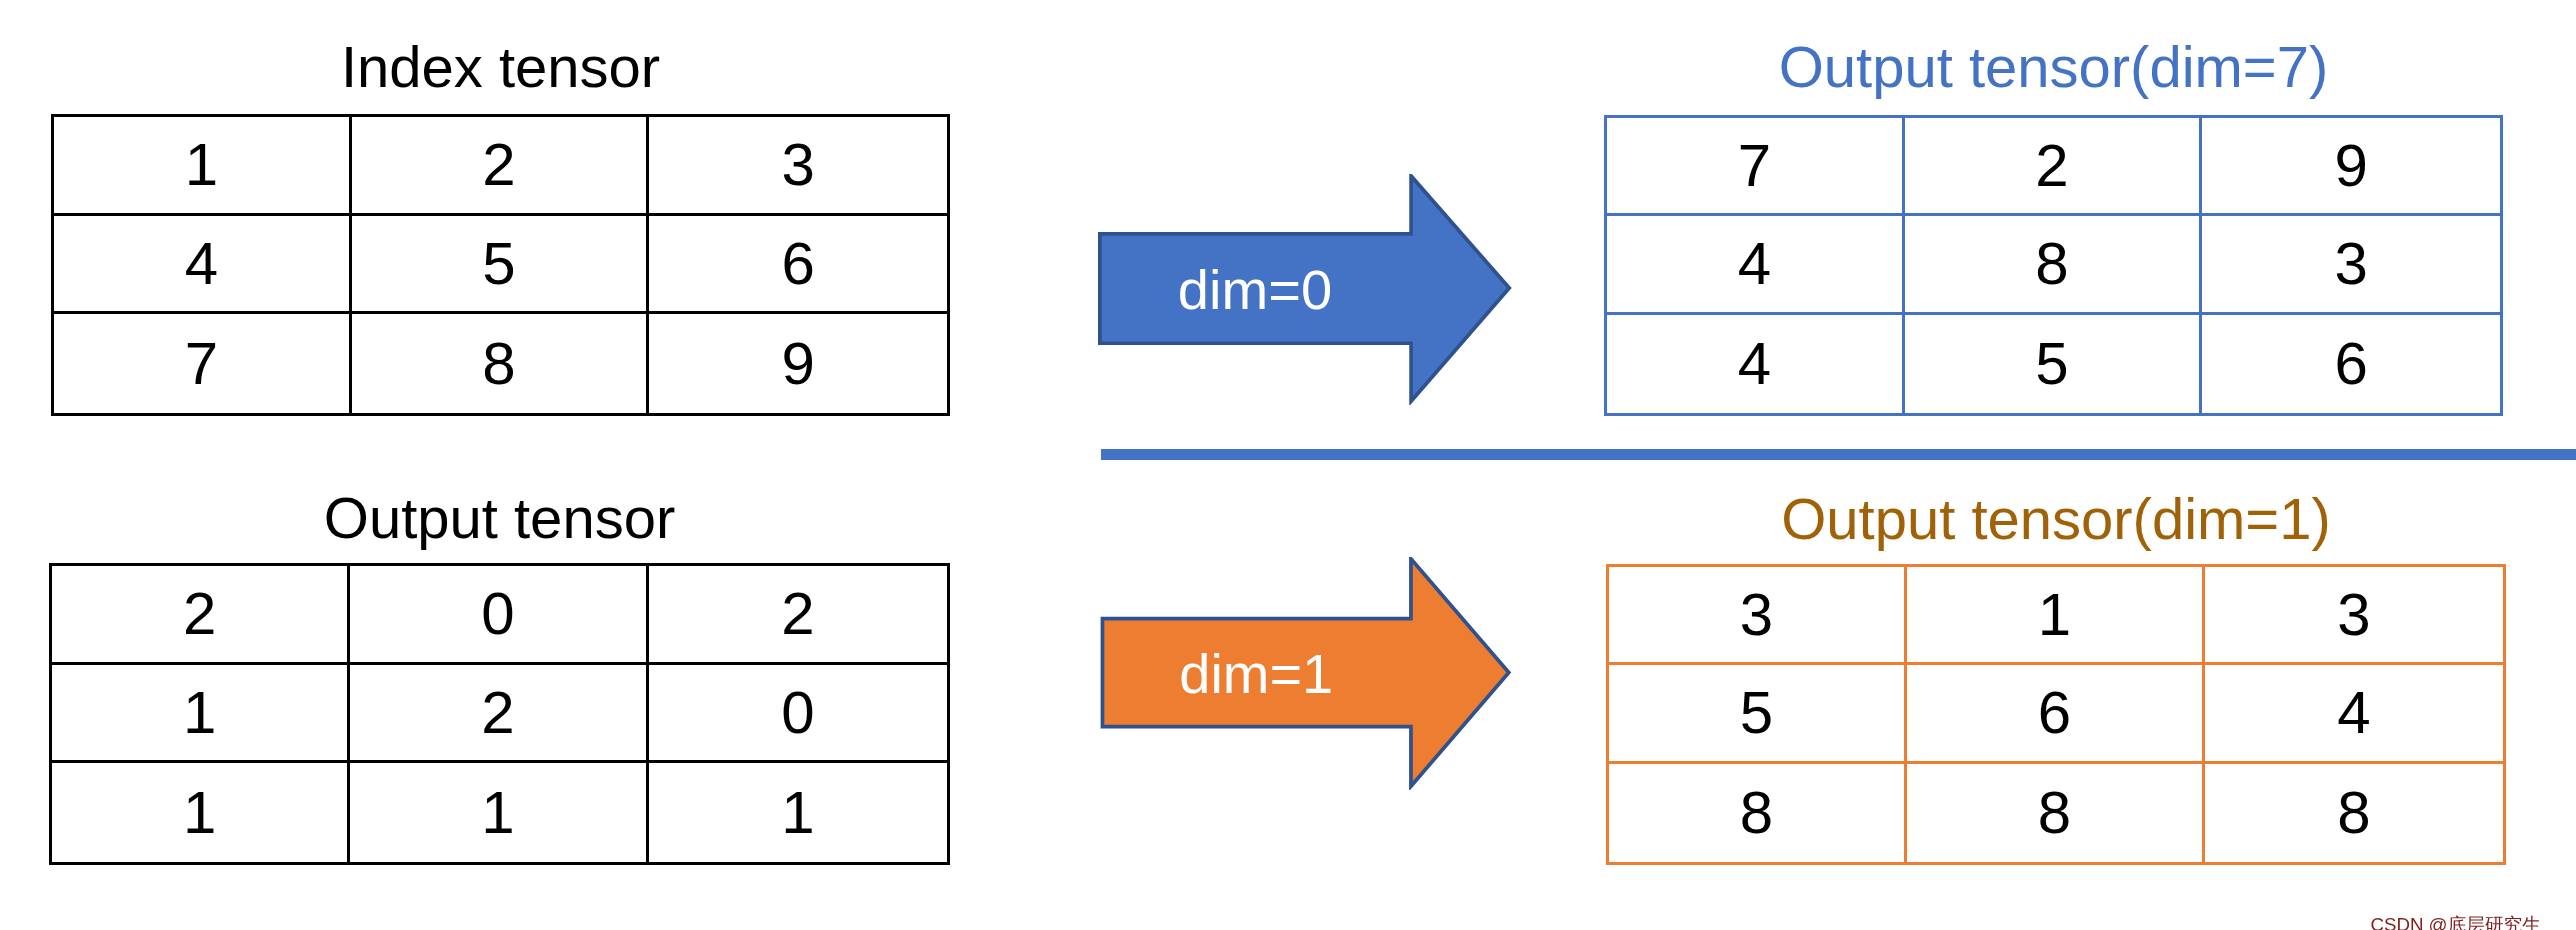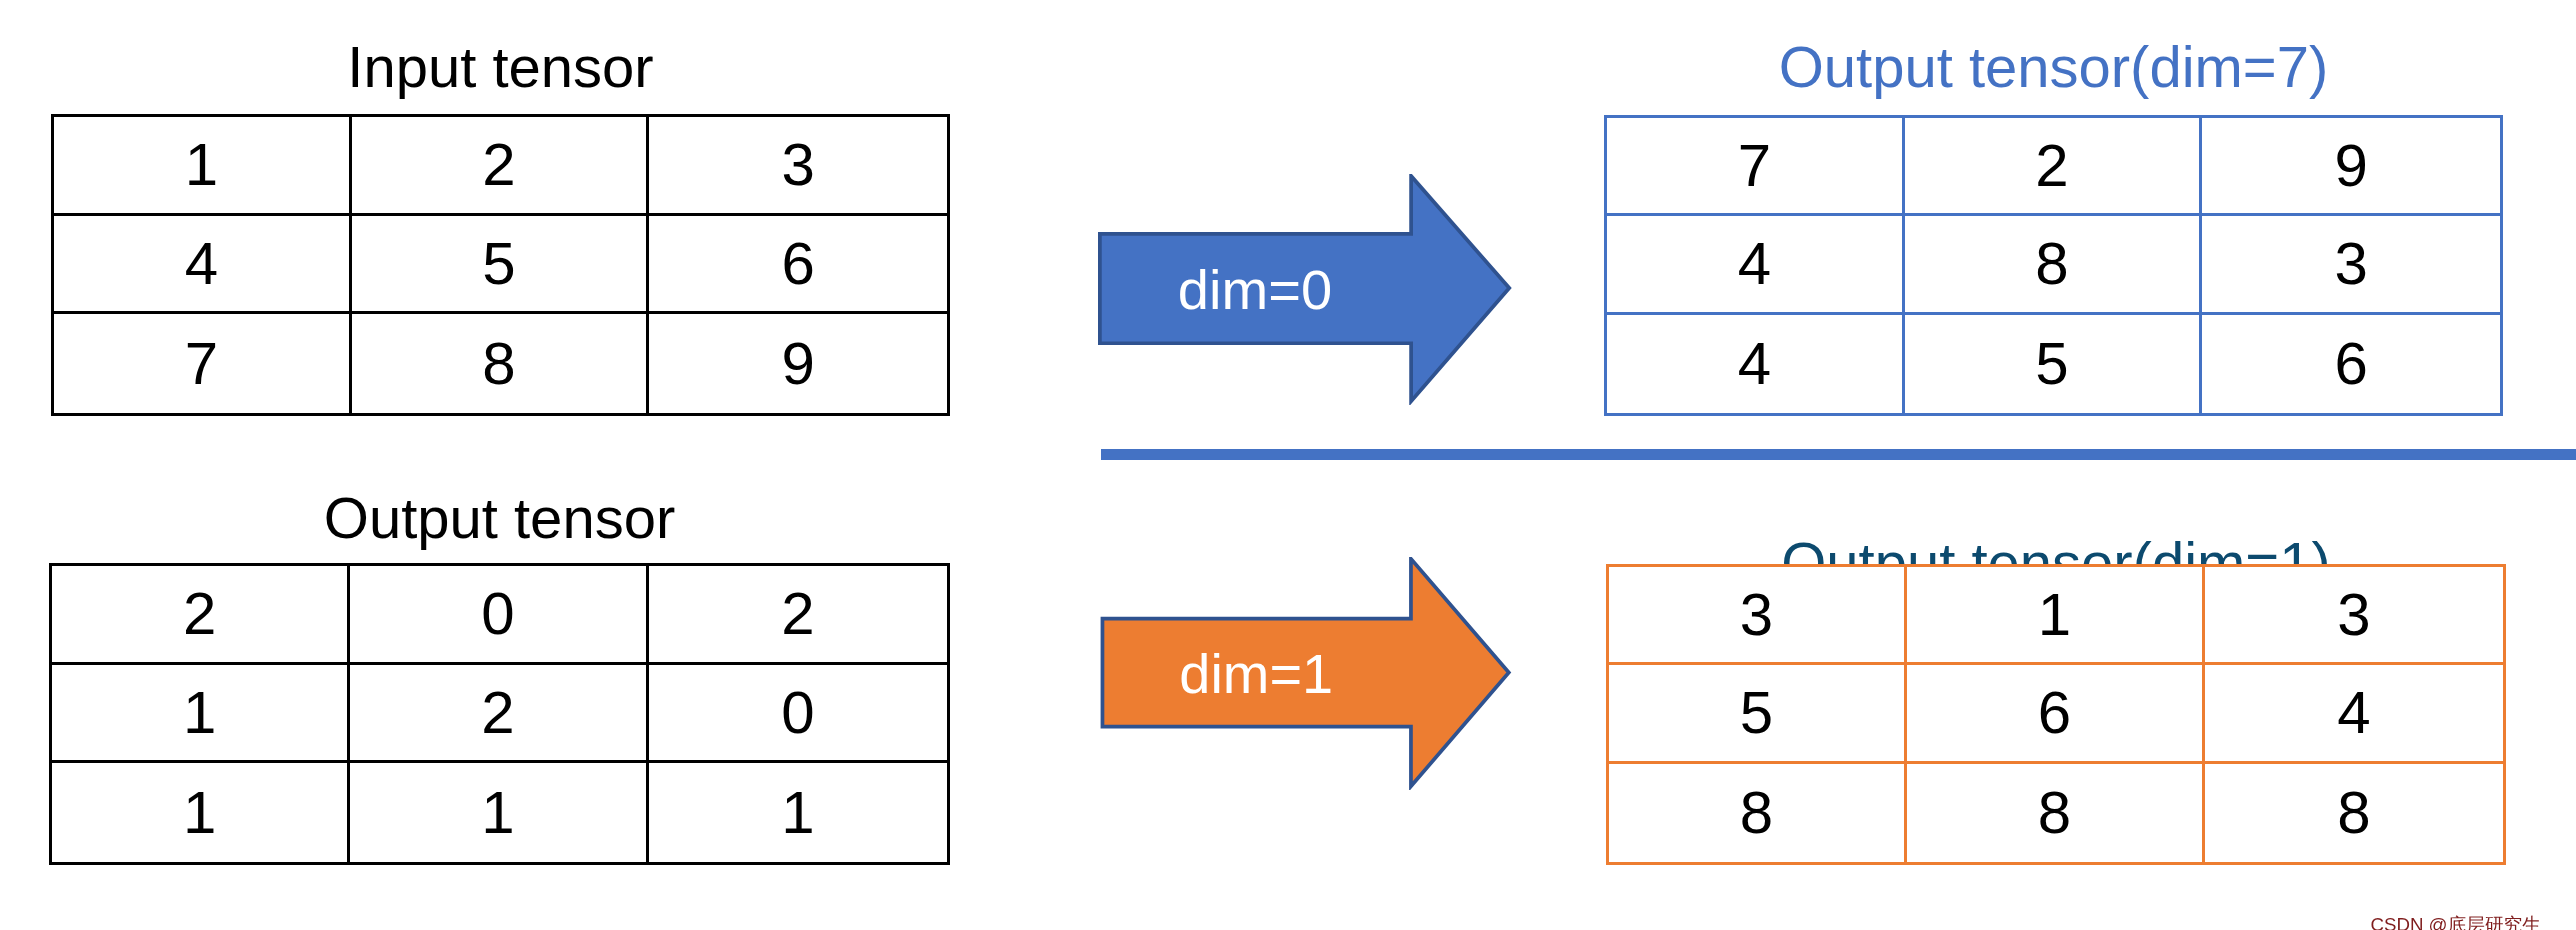--- a/index.html
+++ b/index.html
@@ -12,21 +12,21 @@
   }
   .title {
     position: absolute;
     text-align: center;
     font-size: 58px;
     line-height: 65px;
     color: #000000;
     white-space: nowrap;
   }
   .title.blue   { color: #4472C4; }
-  .title.orange { color: #0c4a6e; margin-top: 44px; }
+  .title.orange { color: #a16207; }
 
   .tbl {
     position: absolute;
     display: grid;
     grid-template-columns: repeat(3, 1fr);
     grid-template-rows: repeat(3, 1fr);
     box-sizing: border-box;
     background: #ffffff;
   }
   .tbl .cell {
@@ -65,21 +65,21 @@
     right: 35px; top: 900px;
     font-size: 18.7px;
     color: #7f1d1d;
     white-space: nowrap;
     margin-top: 12px;
   }
 </style>
 </head>
 <body>
 
-<div class="title" style="left:51px; top:34px; width:899px;">Input tensor</div>
+<div class="title" style="left:51px; top:34px; width:899px;">Index tensor</div>
 
 <div class="tbl black" style="left:51px; top:114px; width:899px; height:302px;">
   <div class="cell">1</div>
   <div class="cell">2</div>
   <div class="cell">3</div>
   <div class="cell">4</div>
   <div class="cell">5</div>
   <div class="cell">6</div>
   <div class="cell">7</div>
   <div class="cell">8</div>

